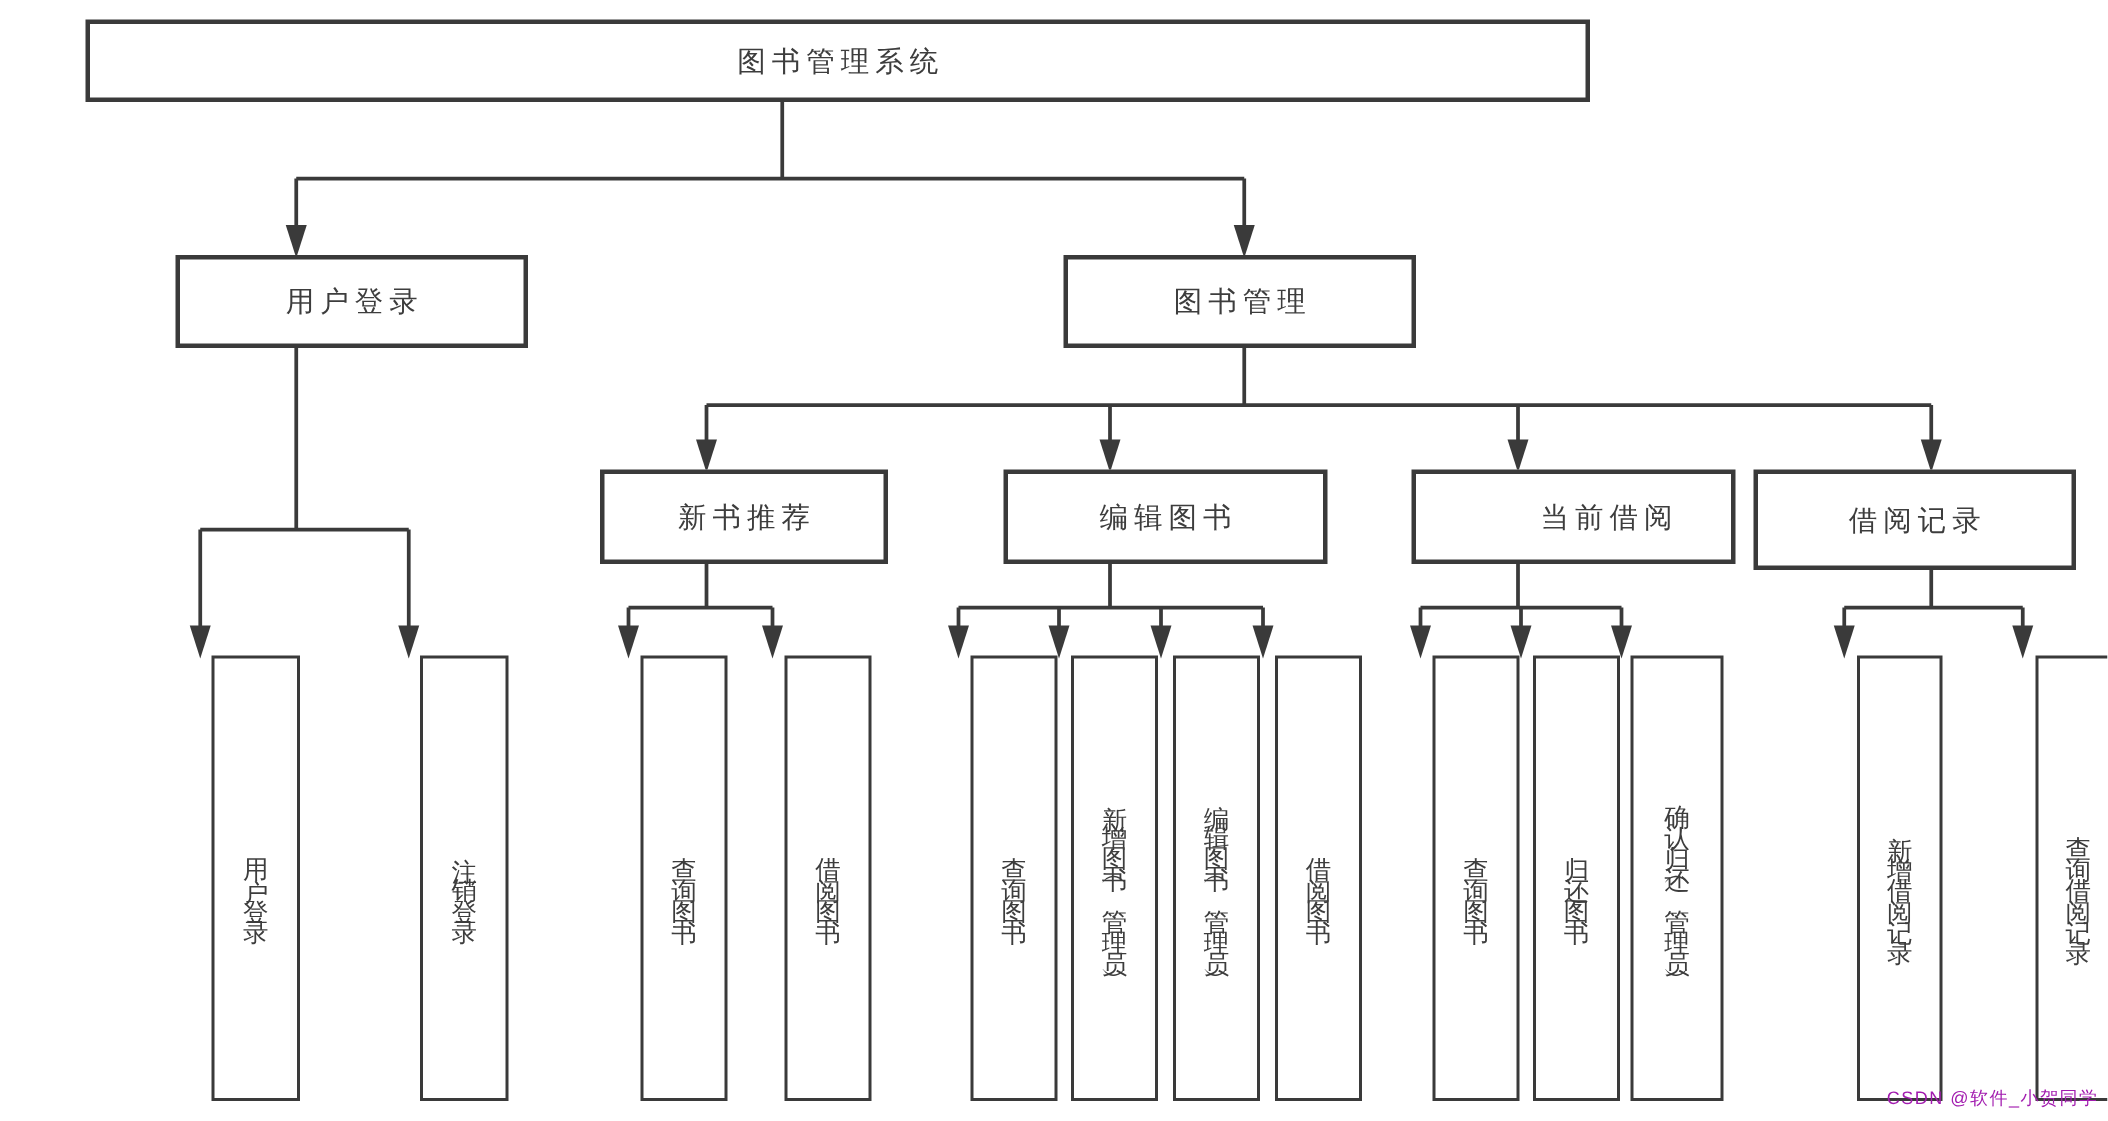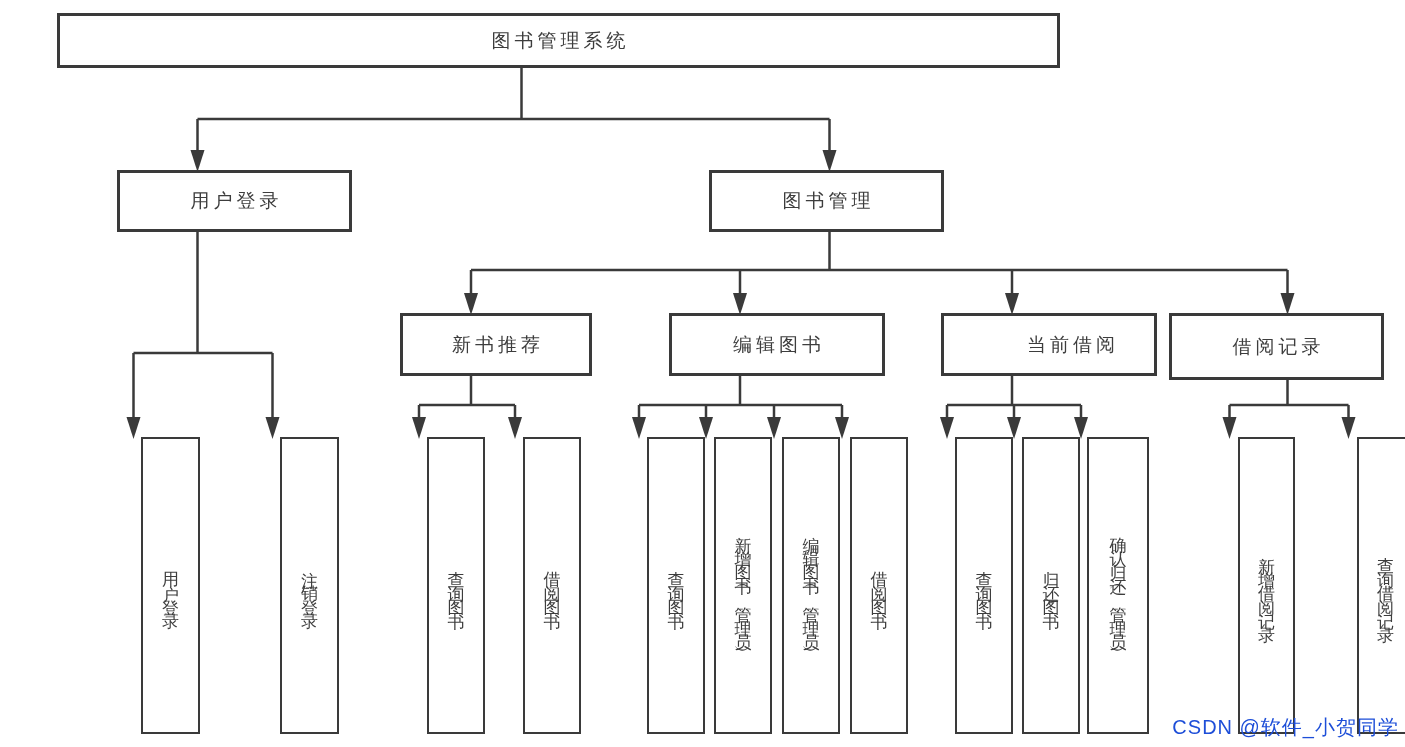--- a/index.html
+++ b/index.html
@@ -46,22 +46,22 @@
     text-orientation: mixed;
     font-size: 17px;
     letter-spacing: 14px;
     line-height: 1;
     white-space: nowrap;
   }
   .watermark {
     position: absolute;
     right: 6px;
     bottom: 6px;
-    font-size: 20px;
-    color: #1d4ed8;
+    font-size: 12px;
+    color: #a21caf;
     letter-spacing: 1px;
     z-index: 5;
     white-space: nowrap;
   }
 </style>
 </head>
 <body>
 
 <div class="canvas">
   <svg id="connectors" width="1405" height="747" viewBox="0 0 1405 747">

